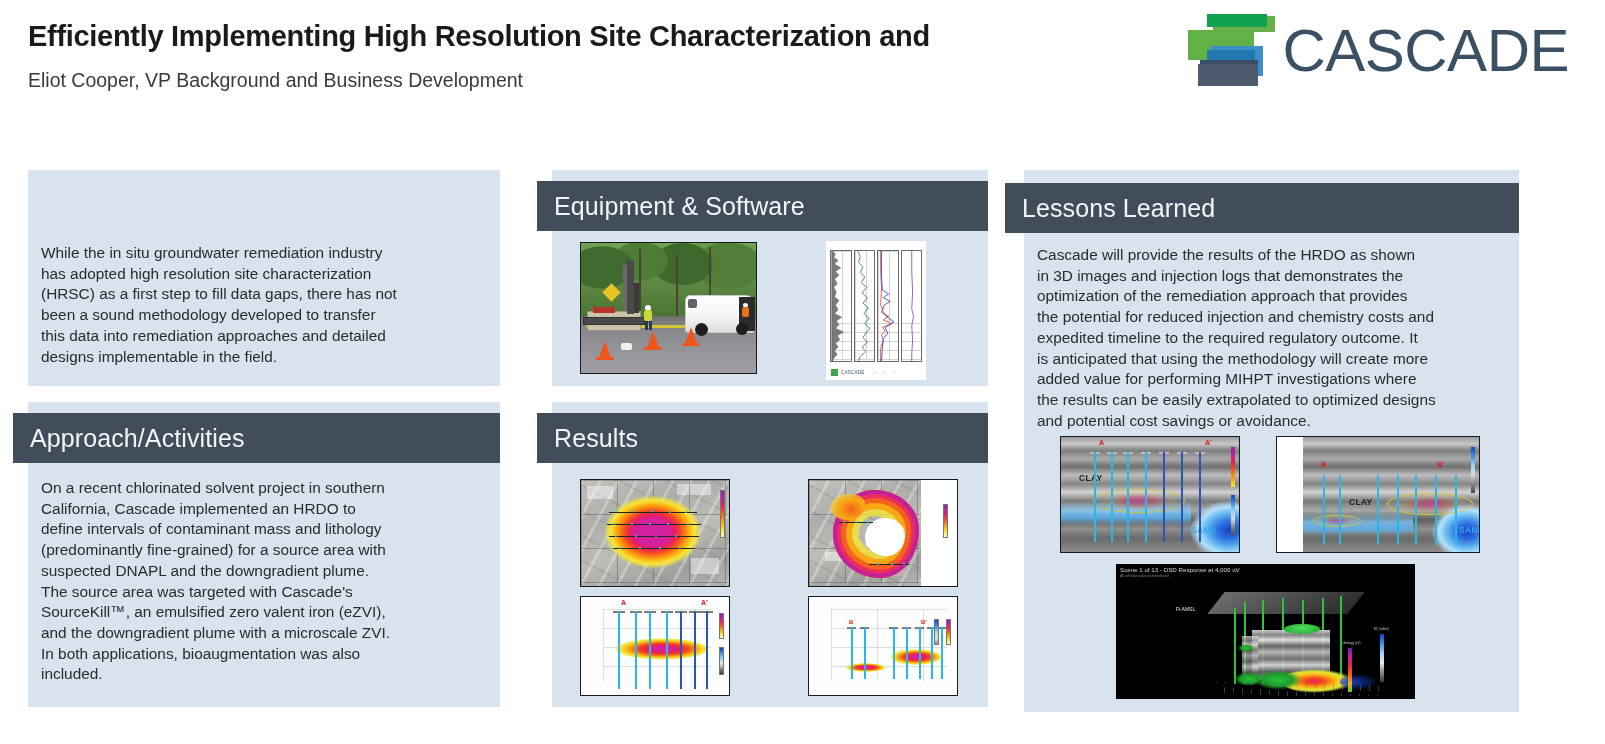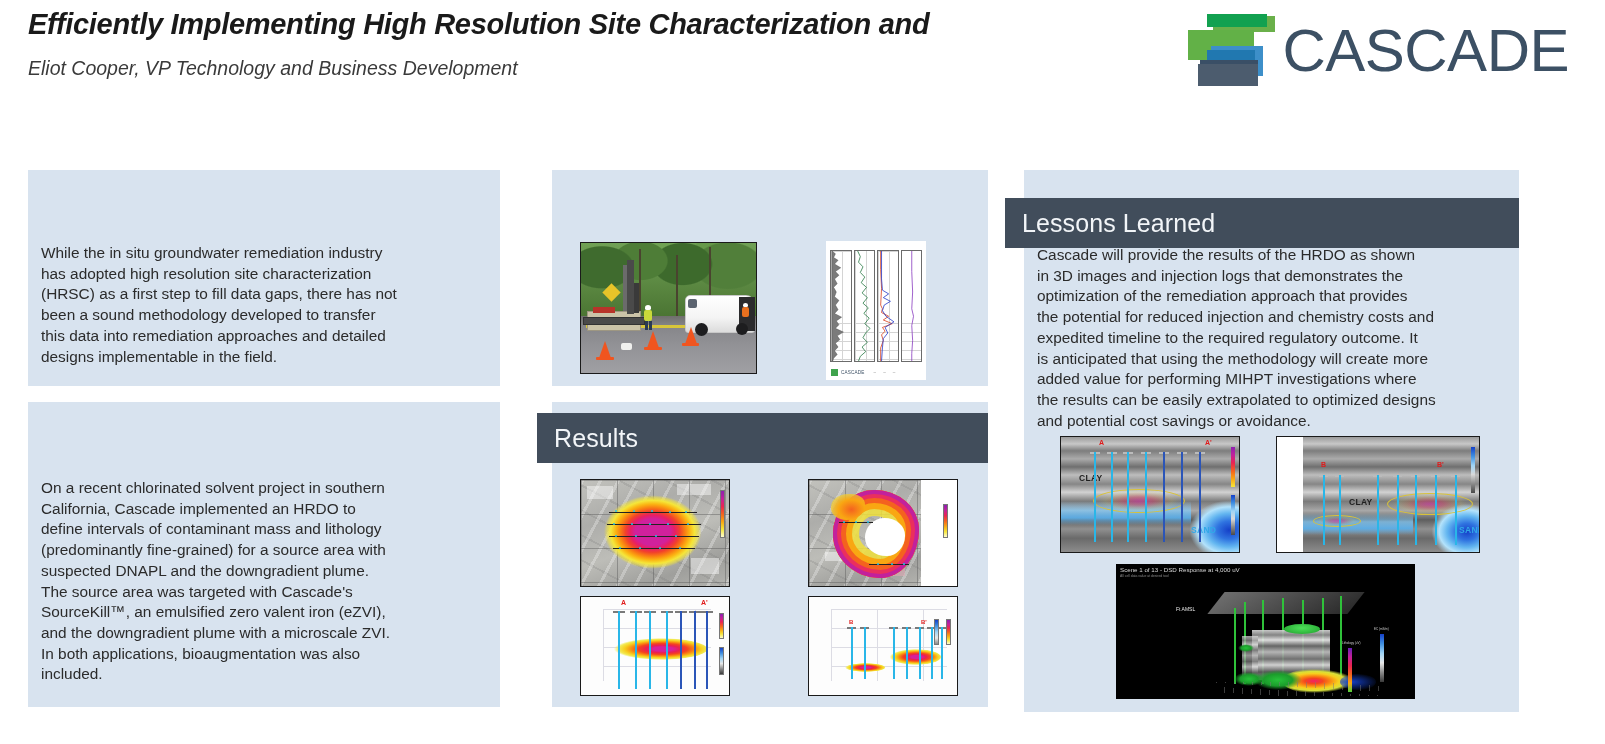--- a/index.html
+++ b/index.html
@@ -5,21 +5,21 @@
   * { box-sizing: border-box; margin: 0; padding: 0; }
   html, body {
     width: 1605px; height: 744px;
     background: #ffffff;
     font-family: "Liberation Sans", sans-serif;
     overflow: hidden;
   }
   #poster { position: relative; width: 1605px; height: 744px; }
 
   
-  .hdr { position: absolute; left: 28px; top: 6px; width: 1030px; font-style: italic; }
+  .hdr { position: absolute; left: 28px; top: 18px; width: 1030px; }
   .title {
     font-size: 29px; font-weight: bold; color: #1a1a1a;
     line-height: 1.28; letter-spacing: -0.3px;
   }
   .subtitle {
     margin-top: 14px; font-size: 19.5px; color: #3a3a3a; font-weight: normal;
   }
 
   
   .logo { position: absolute; right: 36px; top: 14px; display: flex; align-items: center; }
@@ -248,21 +248,21 @@
 </style>
 </head>
 <body>
 
 <div id="poster">
 
   <div class="hdr">
     <div class="title">
       <div>Efficiently Implementing High Resolution Site Characterization and</div>
     </div>
-    <div class="subtitle">Eliot Cooper, VP Technology and Business Development</div>
+    <div class="subtitle">Eliot Cooper, VP Background and Business Development</div>
   </div>
 
   <div class="logo">
     <div class="logomark">
       <i class="lm1"></i>
         <i class="lm2"></i>
         <i class="lm3"></i>
       <i class="lm4"></i>
         <i class="lm5"></i>
         <i class="lm6"></i>
@@ -273,32 +273,38 @@
 
   <div class="panel" style="left:28px; top:170px; width:472px; height:216px;"></div>
   <div class="body-text" style="left:41px; top:243px; width:450px;">While the in situ groundwater remediation industry
 has adopted high resolution site characterization
 (HRSC) as a first step to fill data gaps, there has not
 been a sound methodology developed to transfer
 this data into remediation approaches and detailed
 designs implementable in the field.</div>
 
   <div class="panel" style="left:28px; top:402px; width:472px; height:305px;"></div>
+  <div class="panelhdr" style="left:13px; top:413px; width:487px; height:50px;">
+    <h2>Approach/Activities</h2>
+  </div>
   <div class="body-text" style="left:41px; top:478px; width:450px;">On a recent chlorinated solvent project in southern
 California, Cascade implemented an HRDO to
 define intervals of contaminant mass and lithology
 (predominantly fine-grained) for a source area with
 suspected DNAPL and the downgradient plume.
 The source area  was targeted with Cascade's
 SourceKill™, an emulsified zero valent iron (eZVI),
 and the downgradient plume with a microscale ZVI.
 In both applications, bioaugmentation was also
 included.</div>
 
   <div class="panel" style="left:552px; top:170px; width:436px; height:216px;"></div>
+  <div class="panelhdr" style="left:537px; top:181px; width:451px; height:50px;">
+    <h2>Equipment &amp; Software</h2>
+  </div>
 
   <div class="pic framed" style="left:580px; top:242px; width:177px; height:132px;">
     <div class="photo-sky"></div>
     <div class="photo-trees"></div>
     <div class="photo-trunk" style="left:58px; top:6px; width:2px; height:72px;"></div>
     <div class="photo-trunk" style="left:95px; top:12px; width:2px; height:64px;"></div>
     <div class="photo-trunk" style="left:128px; top:4px; width:2px; height:68px;"></div>
     <div class="photo-ground"></div>
     <div class="photo-yellowline" style="left:5px; top:82px; width:168px;"></div>
 
@@ -480,21 +486,21 @@
     <div class="xs-wellcap" style="left:118px; top:30px; width:9px;"></div>
     <div class="xs-well cy" style="left:122px; top:30px; height:52px;"></div>
     <div class="xs-wellcap" style="left:128px; top:30px; width:9px;"></div>
     <div class="xs-well cy" style="left:132px; top:30px; height:52px;"></div>
     <div class="colorbar" style="right:18px; top:22px; height:26px;
          background:linear-gradient(#1540c8, #3f8fe0, #9fd4f5, #e8e8e8, #8a8a8a);"></div>
     <div class="colorbar" style="right:6px; top:22px; height:26px;"></div>
   </div>
 
   <div class="panel" style="left:1024px; top:170px; width:495px; height:542px;"></div>
-  <div class="panelhdr" style="left:1005px; top:198px; width:514px; height:50px;">
+  <div class="panelhdr" style="left:1005px; top:183px; width:514px; height:50px;">
     <h2>Lessons Learned</h2>
   </div>
   <div class="body-text" style="left:1037px; top:245px; width:482px;">Cascade will provide the results of the HRDO as shown
 in 3D images and injection logs that demonstrates the
 optimization of the remediation approach that provides
 the potential for reduced injection and chemistry costs and
 expedited timeline to the required regulatory outcome. It
 is anticipated that using the methodology will create more
 added value for performing MIHPT investigations where
 the results can be easily extrapolated to optimized designs

